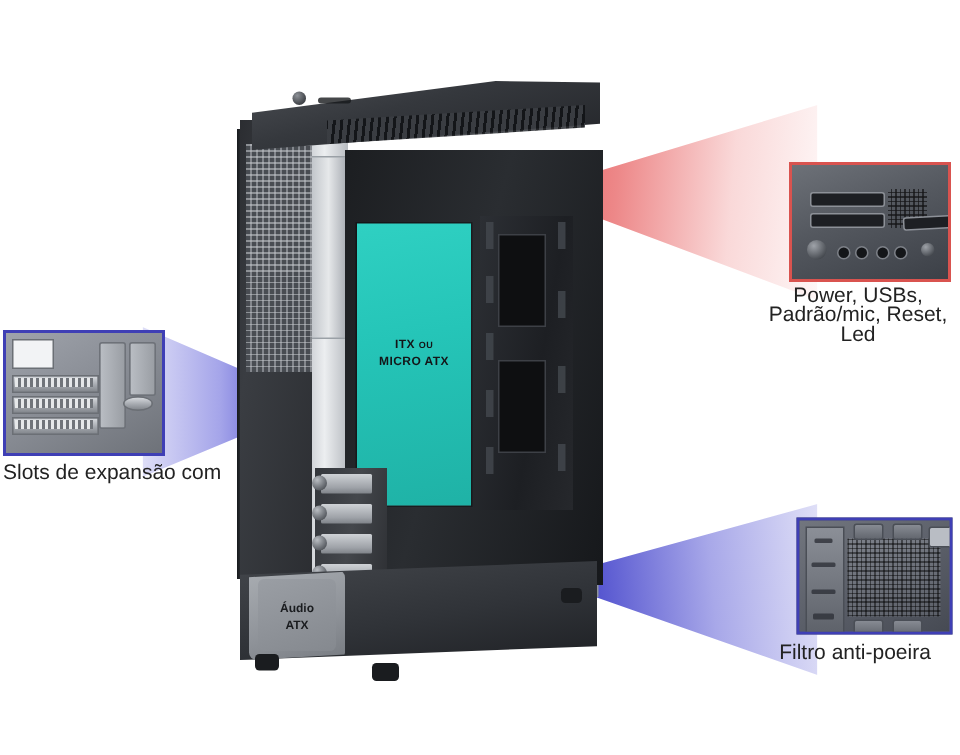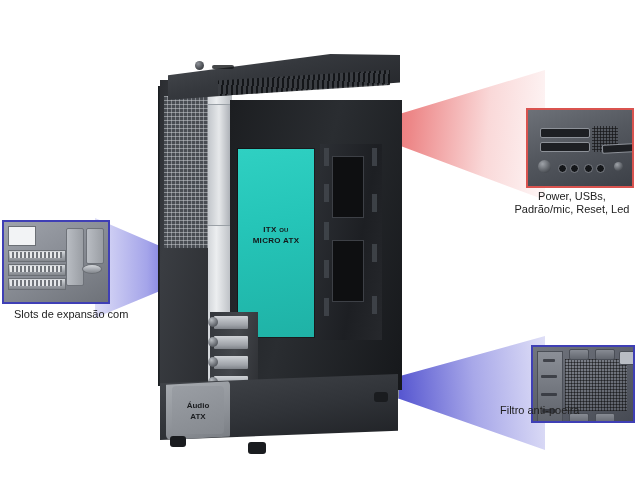--- a/index.html
+++ b/index.html
@@ -141,21 +141,21 @@
   #psu-label{position:absolute;left:20px;top:356px;width:52px;text-align:center;
     color:#1a1c1f;font-size:8px;font-weight:bold;line-height:11px;}
 
   .foot{position:absolute;background:#1a1c1f;border-radius:3px;}
 
   
   .callout{position:absolute;}
   .cbox{position:absolute;box-sizing:border-box;overflow:hidden;background:#5a5e66;}
   .cbox.red{border:2px solid #d9534f;}
   .cbox.blue{border:2px solid #3f3fb5;}
-  .clabel{position:absolute;color:#222;font-size:11px;line-height:13px;}
+  .clabel{position:absolute;color:#222;font-size:14px;line-height:13px;}
 
   
   #io-art{position:absolute;inset:0;background:linear-gradient(160deg,#6d7178 0%,#54585f 45%,#3c4047 100%);}
   .io-port{position:absolute;background:#1d1f23;border:1px solid #8d9198;border-radius:2px;}
   .io-mesh{position:absolute;background:
      repeating-linear-gradient(0deg,transparent 0 2px,rgba(20,20,22,.7) 2px 3px),
      repeating-linear-gradient(90deg,transparent 0 2px,rgba(20,20,22,.7) 2px 3px);}
   .io-btn{position:absolute;border-radius:50%;background:radial-gradient(circle at 35% 30%,#9fa3a9,#4d5157 70%,#2b2e32);}
   .io-jack{position:absolute;border-radius:50%;background:#141619;border:1px solid #7d8188;}
 
@@ -273,38 +273,38 @@
       <div class="sl-rail" style="left:62px;top:6px;width:16px;height:56px;"></div>
       <div class="sl-rail" style="left:82px;top:6px;width:16px;height:34px;"></div>
       <div class="sl-bar" style="left:4px;top:28px;width:56px;height:10px;"></div>
       <div class="sl-teeth" style="left:6px;top:30px;width:52px;height:6px;"></div>
       <div class="sl-bar" style="left:4px;top:42px;width:56px;height:10px;"></div>
       <div class="sl-teeth" style="left:6px;top:44px;width:52px;height:6px;"></div>
       <div class="sl-bar" style="left:4px;top:56px;width:56px;height:10px;"></div>
       <div class="sl-teeth" style="left:6px;top:58px;width:52px;height:6px;"></div>
       <div class="sl-bar" style="left:78px;top:42px;width:18px;height:8px;border-radius:50%;"></div>
     </div>
-    <div class="clabel" style="left:14px;top:308px;width:160px;text-align:left;">
+    <div class="clabel" style="left:2px;top:308px;width:160px;text-align:left;">
       <div>Slots de expansão com</div>
     </div>
   </div>
 
   <div class="callout">
     <div class="cbox blue" style="left:531px;top:345px;width:104px;height:78px;">
       <div id="filter-art"></div>
       <div class="f-strip" style="left:4px;top:4px;width:24px;height:70px;"></div>
       <div class="f-mark" style="left:10px;top:12px;width:12px;height:3px;"></div>
       <div class="f-mark" style="left:8px;top:28px;width:16px;height:3px;"></div>
       <div class="f-mark" style="left:8px;top:46px;width:16px;height:3px;"></div>
       <div class="f-mark" style="left:9px;top:62px;width:14px;height:4px;"></div>
       <div class="f-mesh" style="left:32px;top:12px;width:62px;height:52px;"></div>
       <div class="f-tab" style="left:36px;top:2px;width:18px;height:9px;"></div>
       <div class="f-tab" style="left:62px;top:2px;width:18px;height:9px;"></div>
       <div class="f-tab" style="left:36px;top:66px;width:18px;height:9px;"></div>
       <div class="f-tab" style="left:62px;top:66px;width:18px;height:9px;"></div>
       <div class="f-tab" style="left:86px;top:4px;width:14px;height:12px;background:#b9bdc4;"></div>
     </div>
-    <div class="clabel" style="left:500px;top:404px;width:140px;">
+    <div class="clabel" style="left:500px;top:428px;width:140px;text-align:center;">
       <div>Filtro anti-poeira</div>
     </div>
   </div>
 
 </div>
 
 </body></html>

